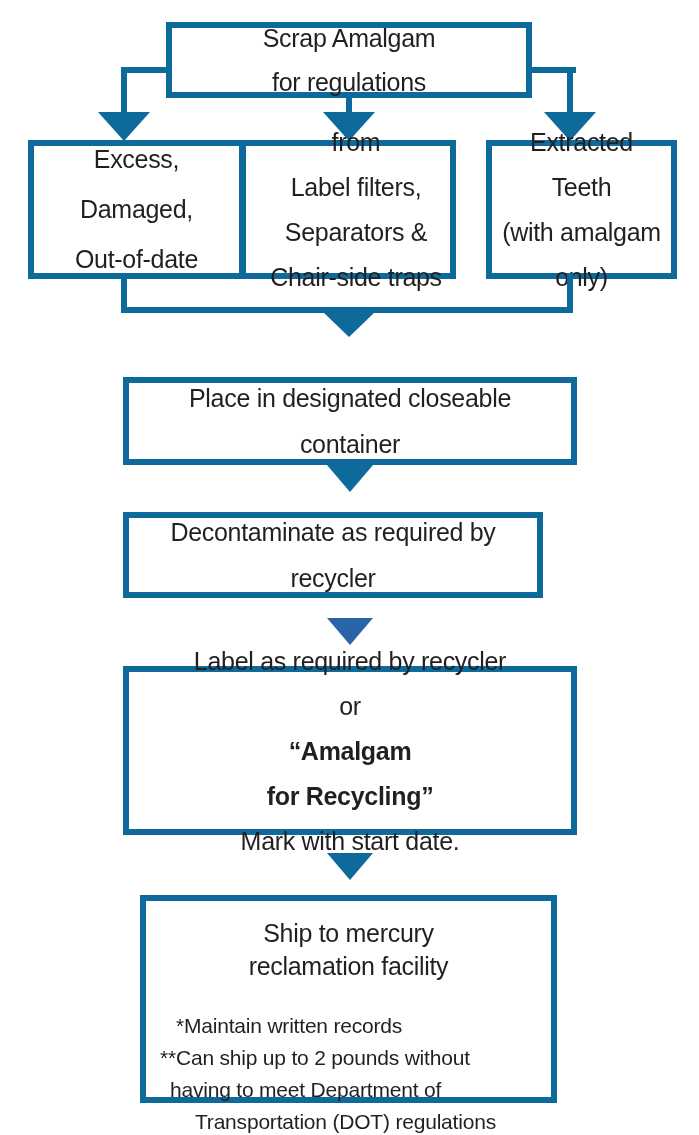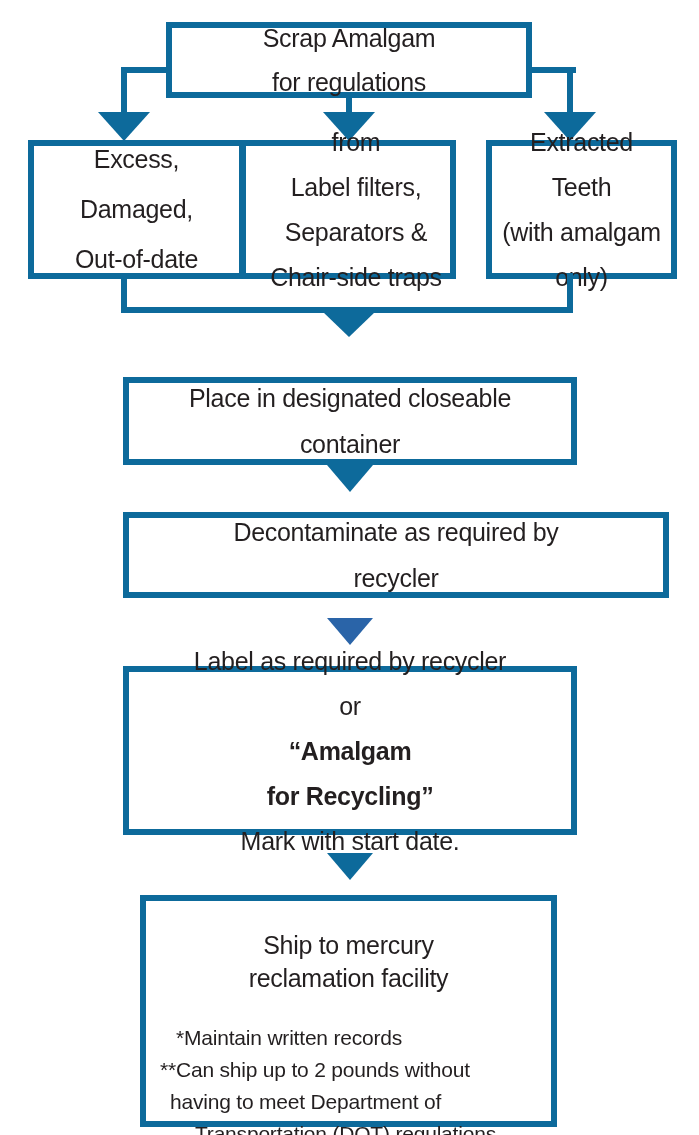--- a/index.html
+++ b/index.html
@@ -17,23 +17,23 @@
     display:flex;flex-direction:column;justify-content:center;align-items:center;
     text-align:center;font-size:25px;letter-spacing:-0.3px;gap:13px;
   }
   .box .ln{width:100%;}
   .box .b{font-weight:bold;}
   #box-top   {left:166px;top:22px;width:366px;height:76px;line-height:31px;}
   #box-excess{left:28px;top:140px;width:217px;height:139px;line-height:37px;}
   #box-vacuum{left:240px;top:140px;width:216px;height:139px;line-height:32px;padding-left:16px;}
   #box-teeth {left:486px;top:140px;width:191px;height:139px;line-height:32px;}
   #box-place {left:123px;top:358px;width:454px;height:88px;line-height:33px;margin-top:19px;}
-  #box-decon {left:123px;top:512px;width:546px;height:86px;line-height:33px;}
+  #box-decon {left:123px;top:512px;width:420px;height:86px;line-height:33px;}
   #box-label {left:123px;top:666px;width:454px;height:169px;line-height:32px;}
-  #box-ship  {left:140px;top:895px;width:417px;height:232px;justify-content:flex-start;padding-top:28px;}
+  #box-ship  {left:140px;top:895px;width:417px;height:208px;justify-content:flex-start;padding-top:16px;}
   #ship-title{line-height:33px;width:100%;}
   #ship-notes{margin-top:14px;font-size:21px;line-height:32px;letter-spacing:-0.2px;
               width:100%;text-align:left;}
   #ship-notes .ln:nth-child(1){margin-left:30px;}
   #ship-notes .ln:nth-child(2){margin-left:14px;}
   #ship-notes .ln:nth-child(3){margin-left:24px;}
   #ship-notes .ln:nth-child(4){margin-left:49px;}
   .hline,.vline{position:absolute;background:var(--blue);}
   .arr{position:absolute;width:0;height:0;
        border-left:26px solid transparent;border-right:26px solid transparent;

